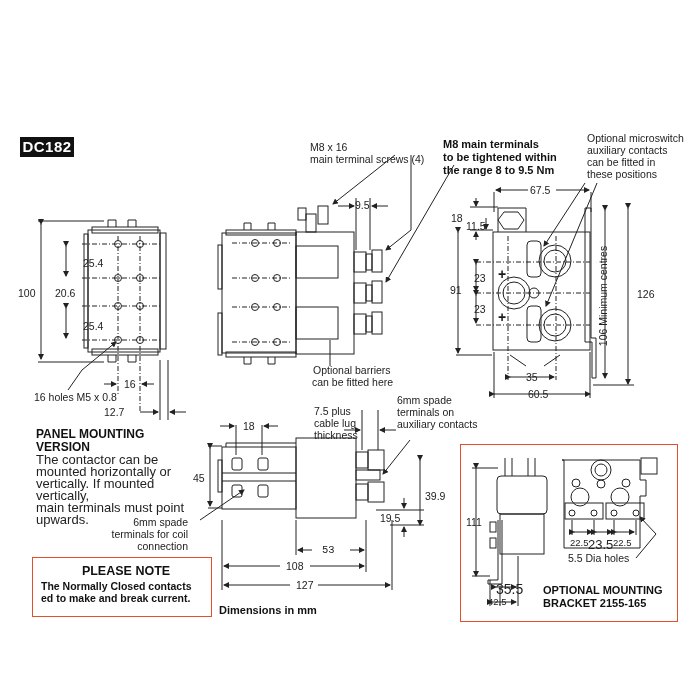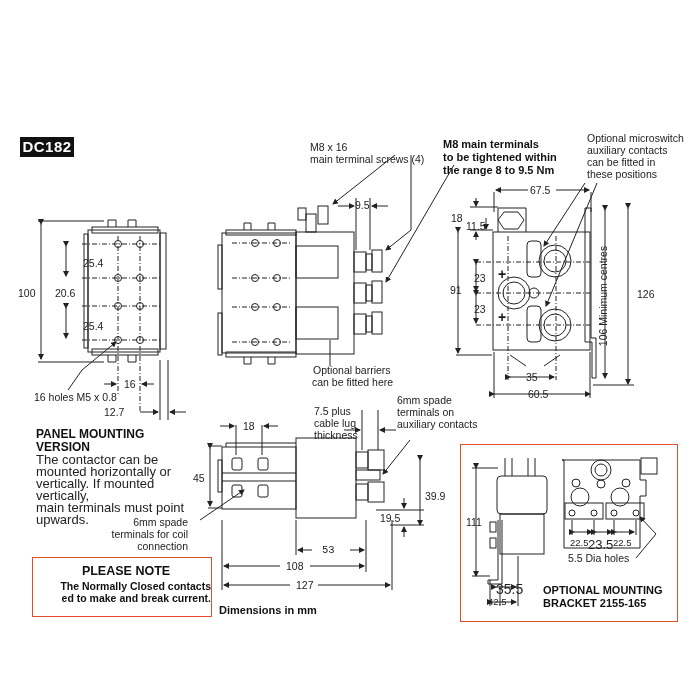--- a/index.html
+++ b/index.html
@@ -9,21 +9,21 @@
   .title-badge { left:20px; top:137px; width:54px; height:20px; background:#111;
                  color:#fff; font-weight:bold; font-size:15px; line-height:20px;
                  text-align:center; letter-spacing:0.5px; }
   .lbl { font-size:10.5px; line-height:12px; color:#222; white-space:nowrap; }
   .lbl-bold { font-size:11px; line-height:13px; font-weight:bold; color:#111; white-space:nowrap; }
   .dim { font-size:10.5px; color:#222; white-space:nowrap; }
   .panel-head { left:36px; top:428px; font-size:12px; font-weight:bold; line-height:13px; color:#111; }
   .panel-body { left:36px; top:454px; font-size:13px; line-height:12px; color:#222; width:150px; }
   .note-box { left:32px; top:557px; width:170px; height:58px; border:1.5px solid #e2502b; background:#fff;padding-left:8px; }
   .note-title { font-weight:bold; font-size:12.5px; text-align:center; margin-top:6px; color:#111; }
-  .note-body { font-weight:bold; font-size:10.5px; line-height:12px; text-align:right; color:#111; margin-top:2px; }
+  .note-body { font-weight:bold; font-size:10.5px; line-height:12px; text-align:left; color:#111; margin-top:2px; }
   .opt-box { left:460px; top:444px; width:216px; height:176px; border:1.5px solid #e2502b; }
   svg { position:absolute; left:0; top:0; }
 </style>
 </head>
 <body>
 
 <svg width="700" height="700" viewBox="0 0 700 700" fill="none" stroke="#222" stroke-width="1">
   <defs>
     <marker id="ar" markerWidth="6" markerHeight="6" refX="5" refY="3" orient="auto">
       <path d="M0,0 L6,3 L0,6 z" fill="#222" stroke="none"></path>

